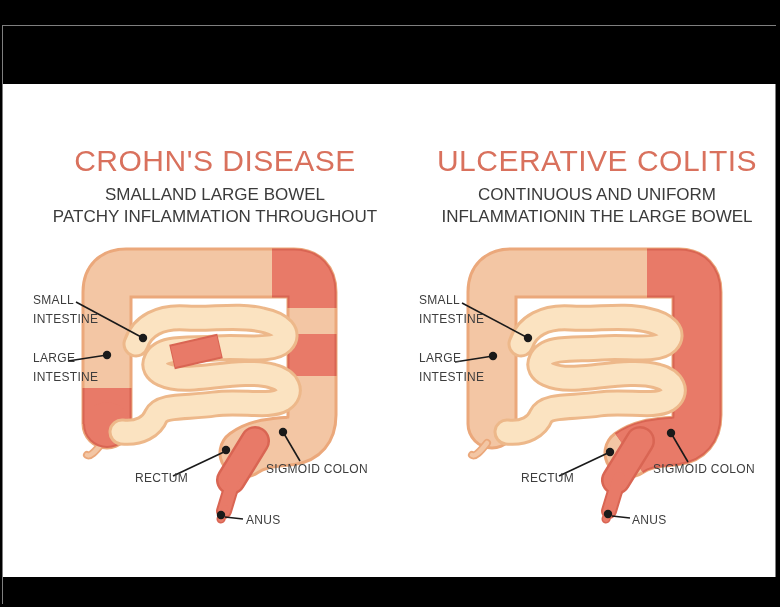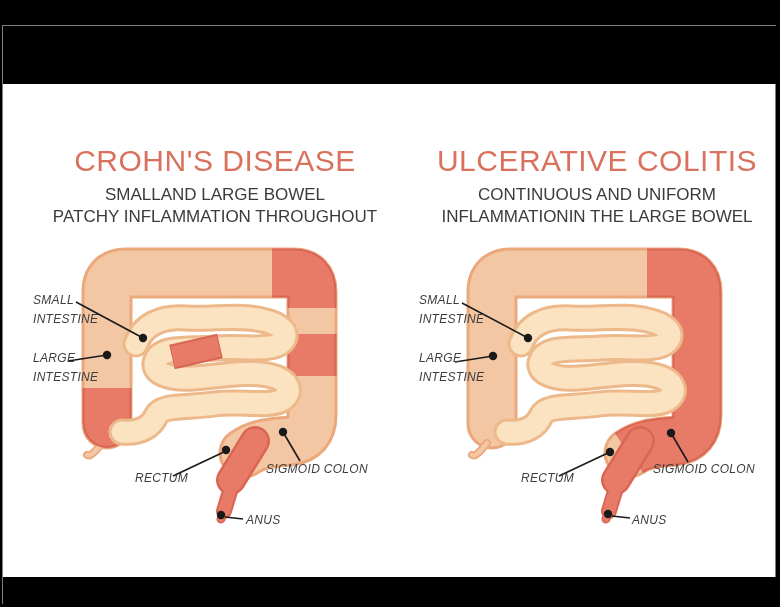--- a/index.html
+++ b/index.html
@@ -16,21 +16,21 @@
   .bar-top{position:absolute;left:3px;top:26px;width:773px;height:58px;background:var(--bar,#000);}
   .bar-bottom{position:absolute;left:3px;top:577px;width:773px;height:27px;background:var(--bar,#000);}
   .heading{position:absolute;text-align:center;}
   .h-left{left:20px;top:144px;width:390px;}
   .h-right{left:412px;top:144px;width:370px;}
   .title{font-size:30px;line-height:34px;color:var(--title,#d9715d);letter-spacing:0.5px;}
   .subtitle{font-size:17px;line-height:22px;color:var(--subtitle,#3b3b3b);margin-top:6px;}
   .diagram{position:absolute;top:240px;width:370px;height:310px;}
   #diagram-left{left:10px;}
   #diagram-right{left:395px;}
-  .lbl{position:absolute;font-size:12px;line-height:19px;color:var(--label,#3d3d3d);letter-spacing:0.3px;font-style:italic;}
+  .lbl{position:absolute;font-size:12px;line-height:19px;color:var(--label,#3d3d3d);letter-spacing:0.3px;}
   .l-si{left:33px;top:291px;width:80px;}
   .l-li{left:33px;top:349px;width:80px;}
   .l-re{left:135px;top:469px;}
   .l-sc{left:266px;top:460px;}
   .l-an{left:246px;top:511px;}
   .r-si{left:419px;top:291px;width:80px;}
   .r-li{left:419px;top:349px;width:80px;}
   .r-re{left:521px;top:469px;}
   .r-sc{left:653px;top:460px;}
   .r-an{left:632px;top:511px;}

